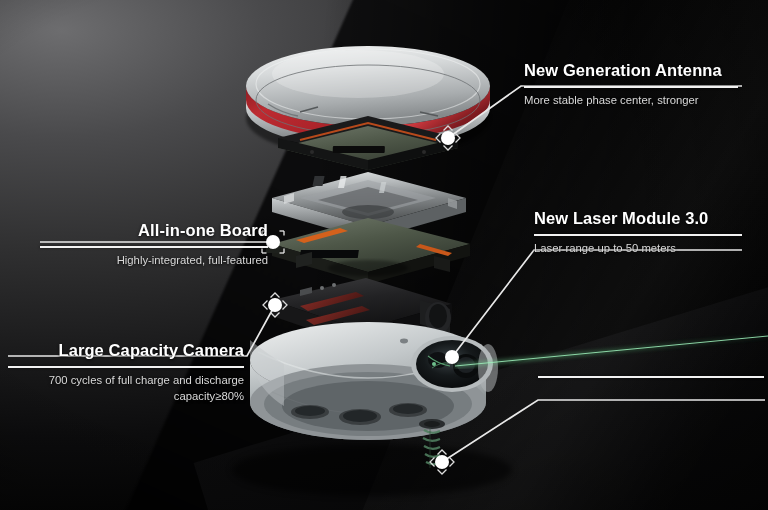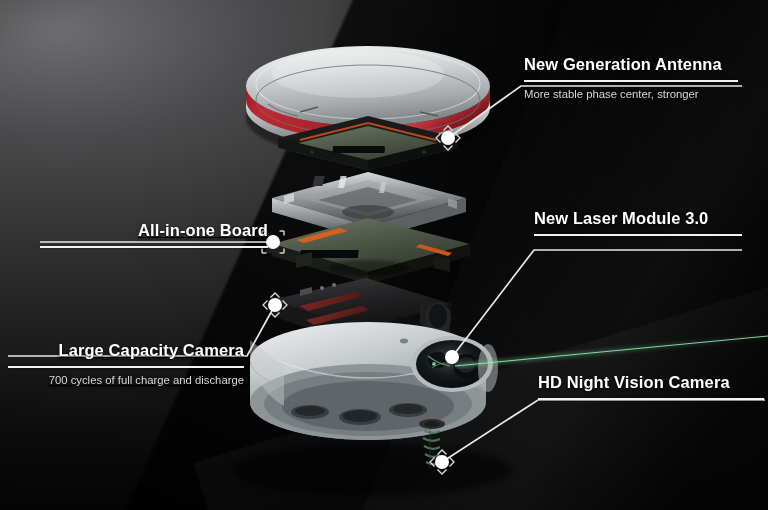--- a/index.html
+++ b/index.html
@@ -65,23 +65,23 @@
   }
   .callout .sub {
     color:#d9d9d9;
     font-size:11.3px;
     font-weight:400;
     line-height:1.45;
     white-space:nowrap;
     text-shadow:0 1px 3px rgba(0,0,0,.85);
   }
   .callout.right { text-align:left; }
-  .callout.left  { text-align:right;text-decoration:underline; }
-
-  #co-antenna { left:524px; top:54px;  width:230px; }
+  .callout.left  { text-align:right; }
+
+  #co-antenna { left:524px; top:60px;  width:230px; }
   #co-antenna .rule { width:214px; }
   #co-laser   { left:534px; top:208px; width:222px; }
   #co-laser   .rule { width:208px; }
   #co-camera  { left:538px; top:372px; width:226px; }
   #co-camera  .rule { width:226px; }
   #co-board   { left:40px;  top:220px; width:228px; }
   #co-board   .rule { width:228px; margin-left:auto; }
   #co-battery { left:8px;   top:340px; width:236px; }
   #co-battery .rule { width:236px; margin-left:auto; }
   #co-battery .sub.line2 { text-align:right; }
@@ -363,31 +363,33 @@
 
   <div class="callout right" id="co-antenna">
     <div class="title">New Generation Antenna</div>
     <div class="rule"></div>
     <div class="sub">More stable phase center, stronger</div>
   </div>
 
   <div class="callout right" id="co-laser">
     <div class="title">New Laser Module 3.0</div>
     <div class="rule"></div>
+    <div class="sub">Laser range up to 50 meters</div>
   </div>
 
   <div class="callout right" id="co-camera">
-    <div class="title">HD Night Vision Camera</div>
     <div class="rule"></div>
   </div>
 
   <div class="callout left" id="co-board">
     <div class="title">All-in-one Board</div>
     <div class="rule"></div>
+    <div class="sub">Highly-integrated, full-featured</div>
   </div>
 
   <div class="callout left" id="co-battery">
     <div class="title">Large Capacity Camera</div>
     <div class="rule"></div>
     <div class="sub">700 cycles of full charge and discharge</div>
+    <div class="sub line2">capacity≥80%</div>
   </div>
 
 </div>
 
 </body></html>

